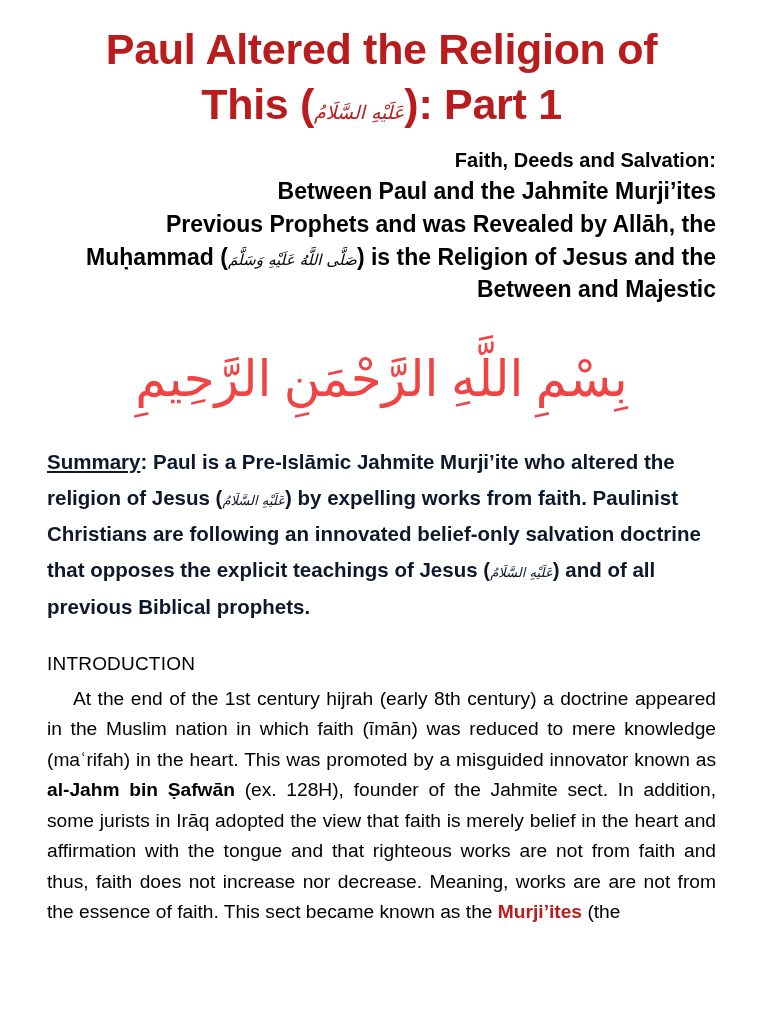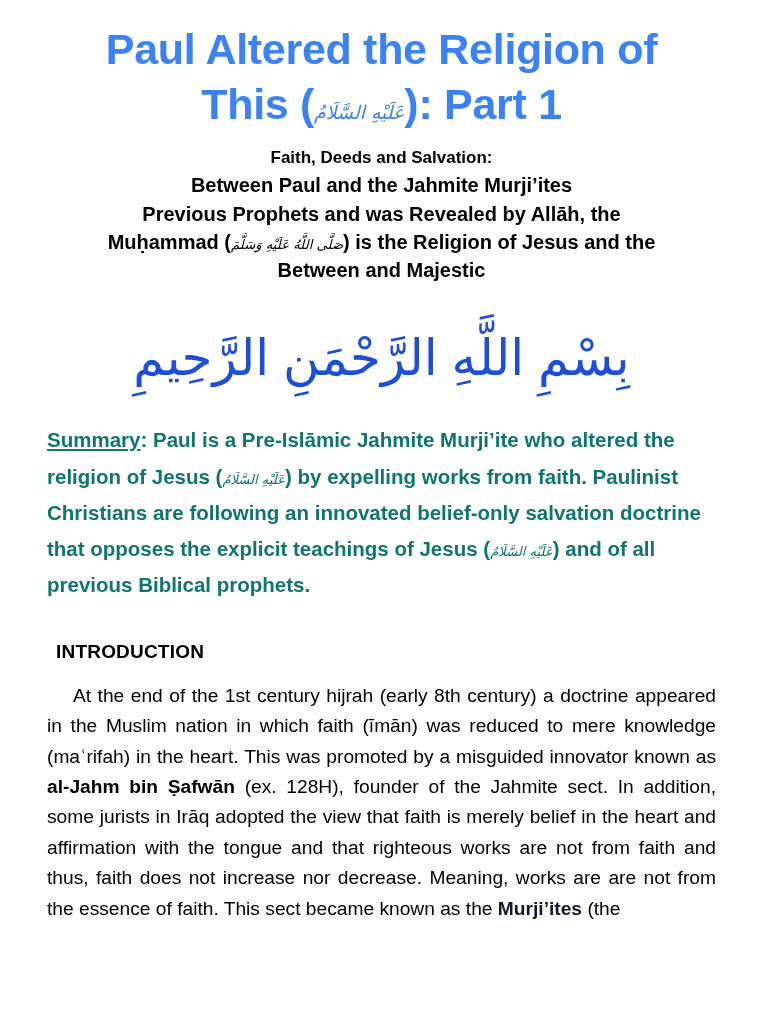--- a/index.html
+++ b/index.html
@@ -27,21 +27,21 @@
 
   
   .doc-title {
     margin: 0;
     padding-top: 22px;
     font-size: 43px;
     font-weight: bold;
     line-height: 1.28;
     text-align: center;
     letter-spacing: -0.3px;
-    color: #3b82f6;
+    color: #b91c1c;
   }
   .arabic-inline {
     font-family: "DejaVu Sans", "Liberation Sans", sans-serif;
     font-weight: normal;
     display: inline-block;
     vertical-align: baseline;
     direction: rtl;
     unicode-bidi: isolate;
     font-style: italic;
   }
@@ -49,79 +49,79 @@
 
   
   .subtitle-block {
     margin: 0;
     padding-top: 14px;
     text-align: center;
     font-weight: bold;
     line-height: 1.42;
   }
   .subtitle-line { display: block; }
-  .subtitle-line.lead { font-size: 17px; padding-bottom: 1px; }
-  .subtitle-line.sub { font-size: 20px; }
+  .subtitle-line.lead { font-size: 20px; padding-bottom: 1px; text-align: right; }
+  .subtitle-line.sub { font-size: 23px; text-align: right; }
   .sub-arabic { font-size: 0.66em; }
 
   
   .basmalah-wrap {
     text-align: center;
     padding-top: 37px;
     padding-bottom: 4px;
     line-height: 1;
   }
   .basmalah {
     display: inline-block;
-    font-family: Liberation Sans, sans-serif;
+    font-family: Liberation Serif, serif;
     font-size: 50px;
     line-height: 1.45;
     direction: rtl;
     unicode-bidi: isolate;
-    color: #1d4ed8;
+    color: #ef4444;
     letter-spacing: -1px;
   }
 
   
   .summary {
     margin: 0;
     padding-top: 24px;
     padding-right: 1px;
-    color: #0f766e;
+    color: #0f172a;
     font-size: 20.5px;
     font-weight: bold;
     line-height: 1.77;
     text-align: left;
   }
   .summary u {
     text-decoration: underline;
     text-underline-offset: 2px;
   }
   .summary-arabic { font-size: 0.64em; font-weight: normal; }
 
   
   .section-heading {
-    margin: 9px;
+    margin: 0;
     padding-top: 28px;
     font-size: 19px;
-    font-weight: bold;
+    font-weight: normal;
     letter-spacing: 0.2px;
   }
   .body-par {
     margin: 0;
     padding-top: 9px;
     font-size: 19.2px;
     line-height: 1.585;
     text-align: justify;
     text-justify: inter-word;
     text-indent: 26px;
     hyphens: none;
   }
   .body-par b { font-weight: bold; }
-  .kw-red { color: #0f172a; font-weight: bold; }
+  .kw-red { color: #b91c1c; font-weight: bold; }
 </style>
 </head>
 <body>
 
 <div class="page">
 
   <h1 class="doc-title">
     <span>Paul Altered the Religion of</span><br>
     <span>This (</span><span class="arabic-inline title-arabic">عَلَيْهِ السَّلَامُ</span><span>): Part 1</span>
   </h1>

